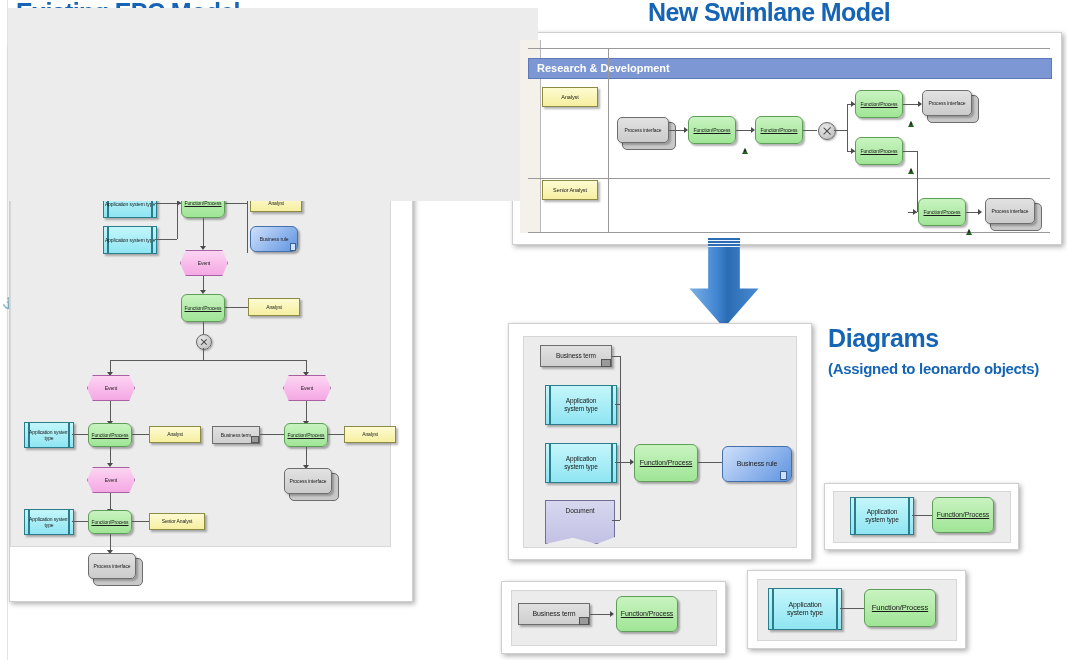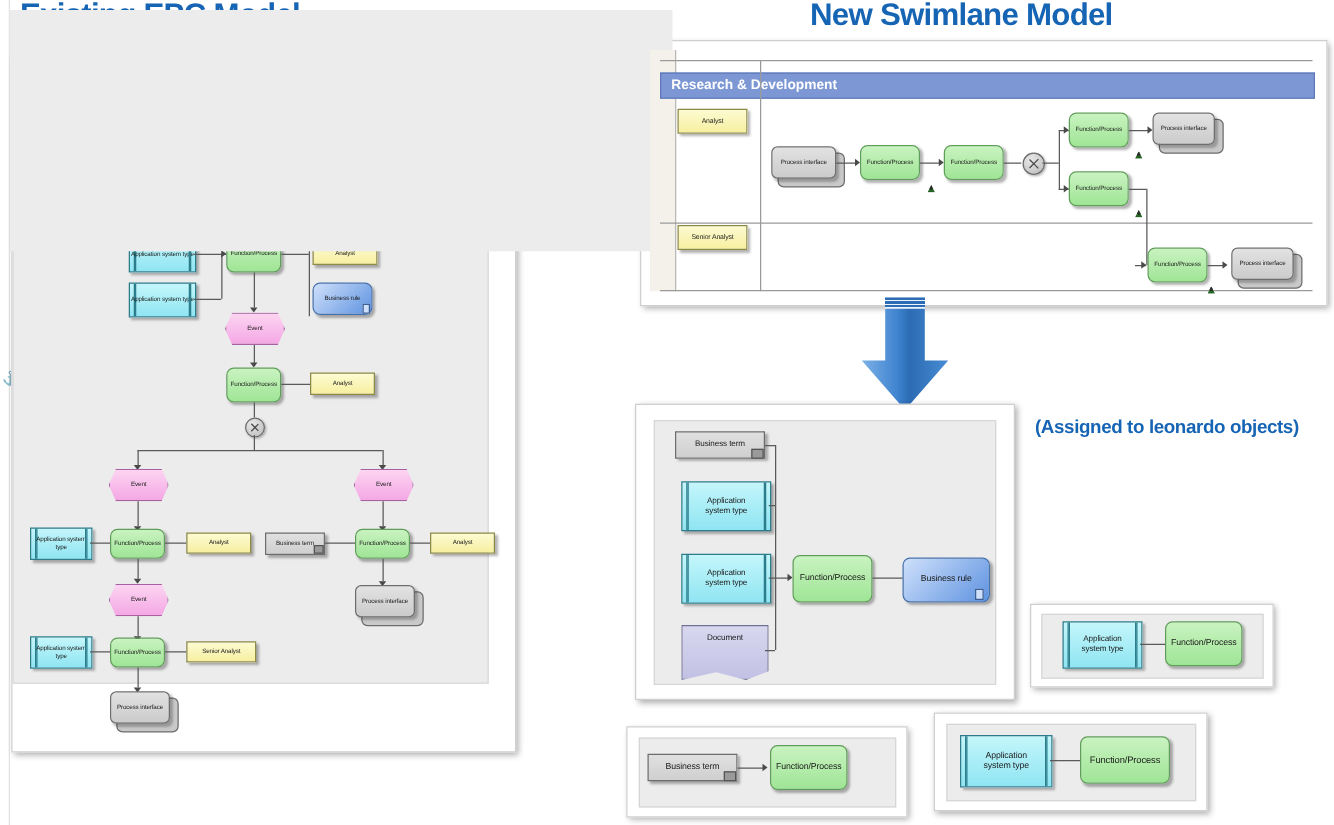--- a/index.html
+++ b/index.html
@@ -92,20 +92,21 @@
   #fd-app2{left:747px;top:570px;width:217px;height:77px;}
   #fd-app2 .canvas{left:9px;top:8px;width:198px;height:60px;}
 
   
   .shape{position:absolute;box-sizing:border-box;display:flex;align-items:center;justify-content:center;text-align:center;color:#1a1a1a;font-size:5px;line-height:6.4px;letter-spacing:-.1px;}
 
   .s-func{
     background:linear-gradient(to bottom,#c9f3c0,#9fe596);
     border:1px solid #5f9e58;border-radius:6px;
     box-shadow:2px 2px 2px rgba(0,0,0,.30);
+    text-decoration:underline;
   }
   .s-analyst{
     background:linear-gradient(to bottom,#fdfbd2,#f6efa0);
     border:1px solid #8d8a45;
     box-shadow:2px 2px 2px rgba(0,0,0,.30);
   }
   .s-rule{
     background:linear-gradient(135deg,#cfe0fb,#5e93e0);
     border:1px solid #4470ac;border-radius:6px;
     box-shadow:2px 2px 2px rgba(0,0,0,.30);
@@ -211,20 +212,21 @@
 
 <div class="stage">
 
   <div id="edge-line"></div>
   <div id="anchor-icon">⚓</div>
 
   <div class="hdg" id="title-epc">Existing EPC Model</div>
   <div class="hdg" id="title-swim">New Swimlane Model</div>
 
   <div id="fnbox">
+    <div class="big">Diagrams</div>
     <div class="sub">(Assigned to leonardo objects)</div>
   </div>
 
   <div class="panel" id="epc-panel"></div>
   <div class="canvas" id="epc-canvas"></div>
 
   <div id="epc-titlebar">
     <div class="t1">Research &amp; Development</div>
     <div class="t2">Process flow model</div>
     <div class="t3">Author: Brooke Baker</div>

